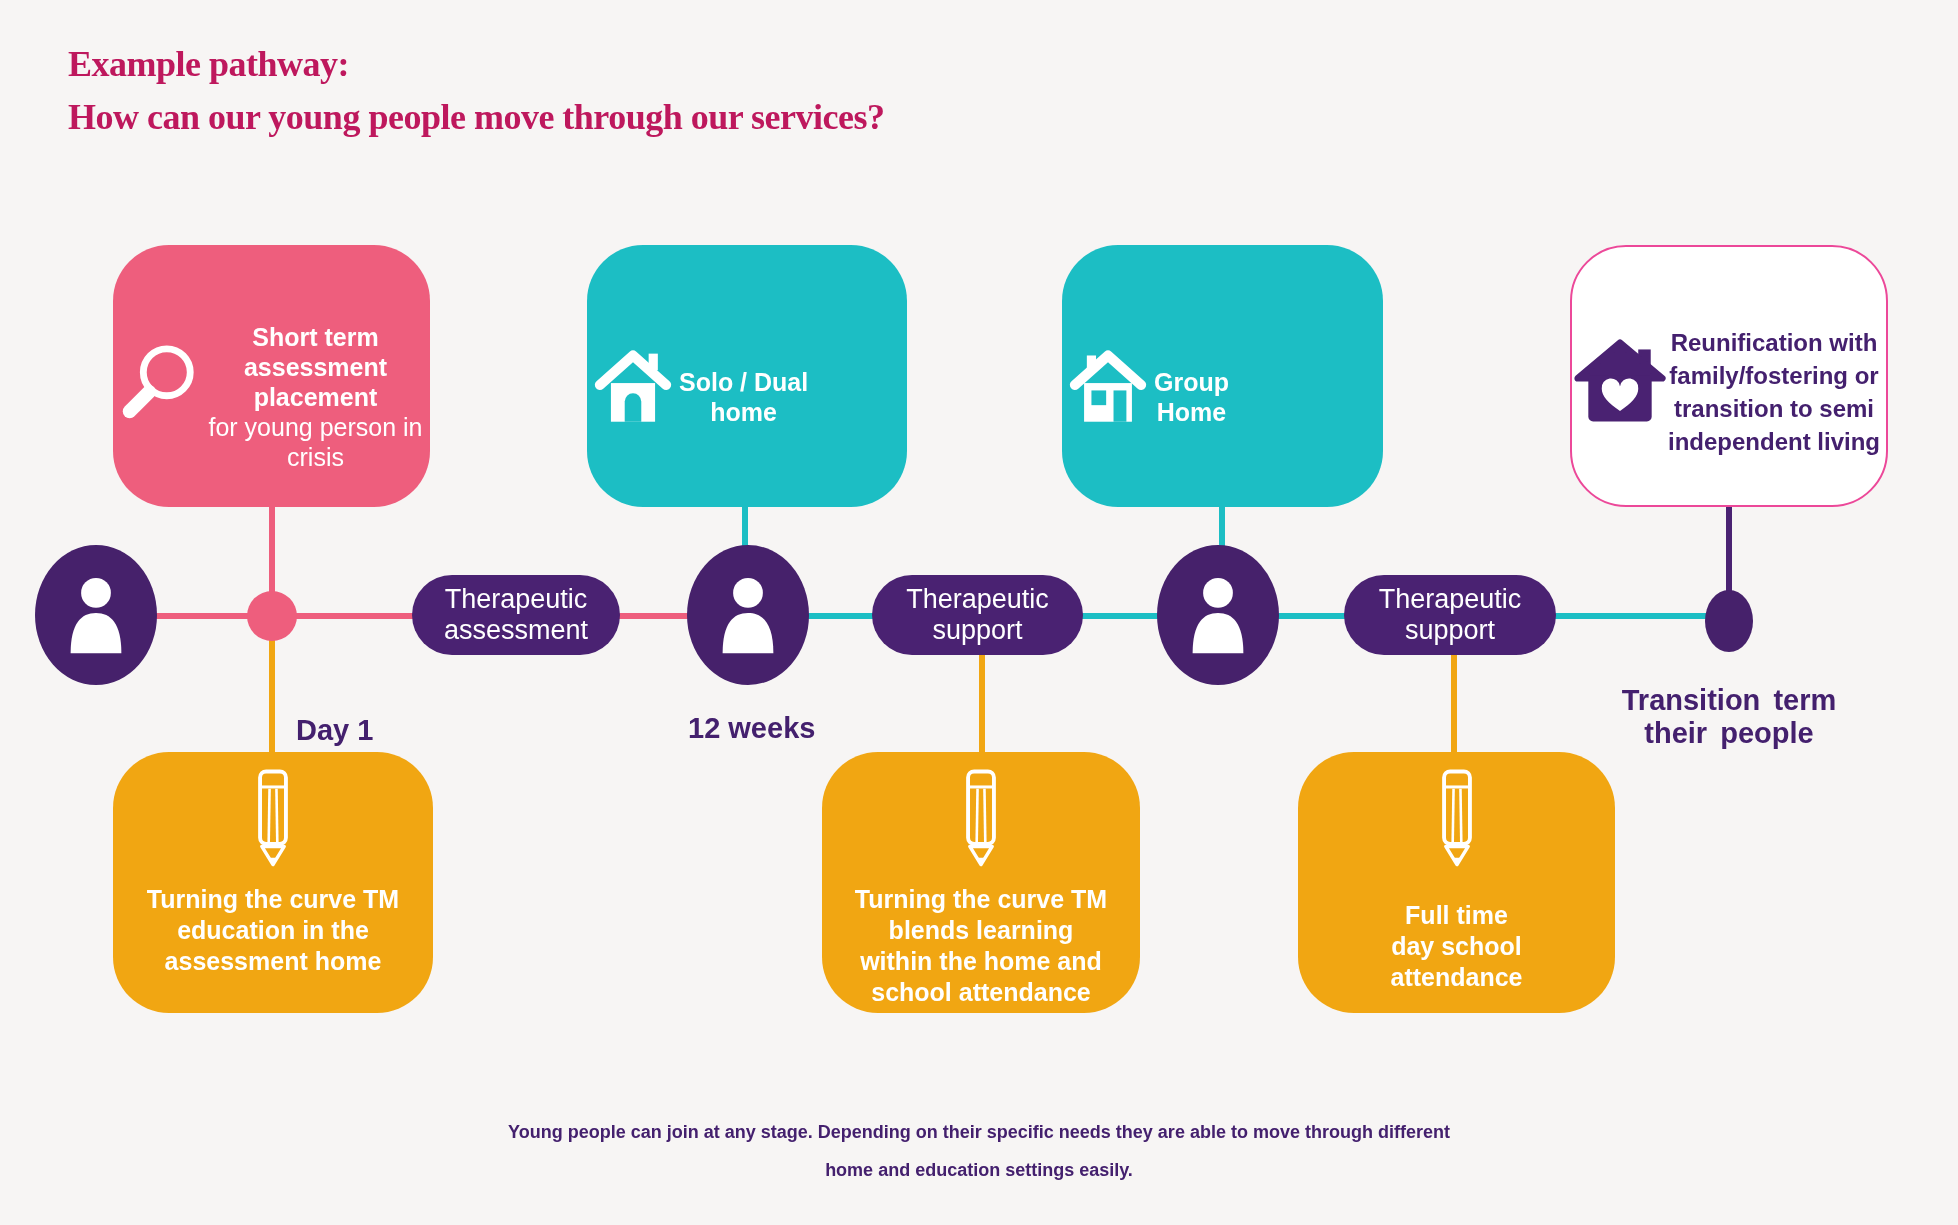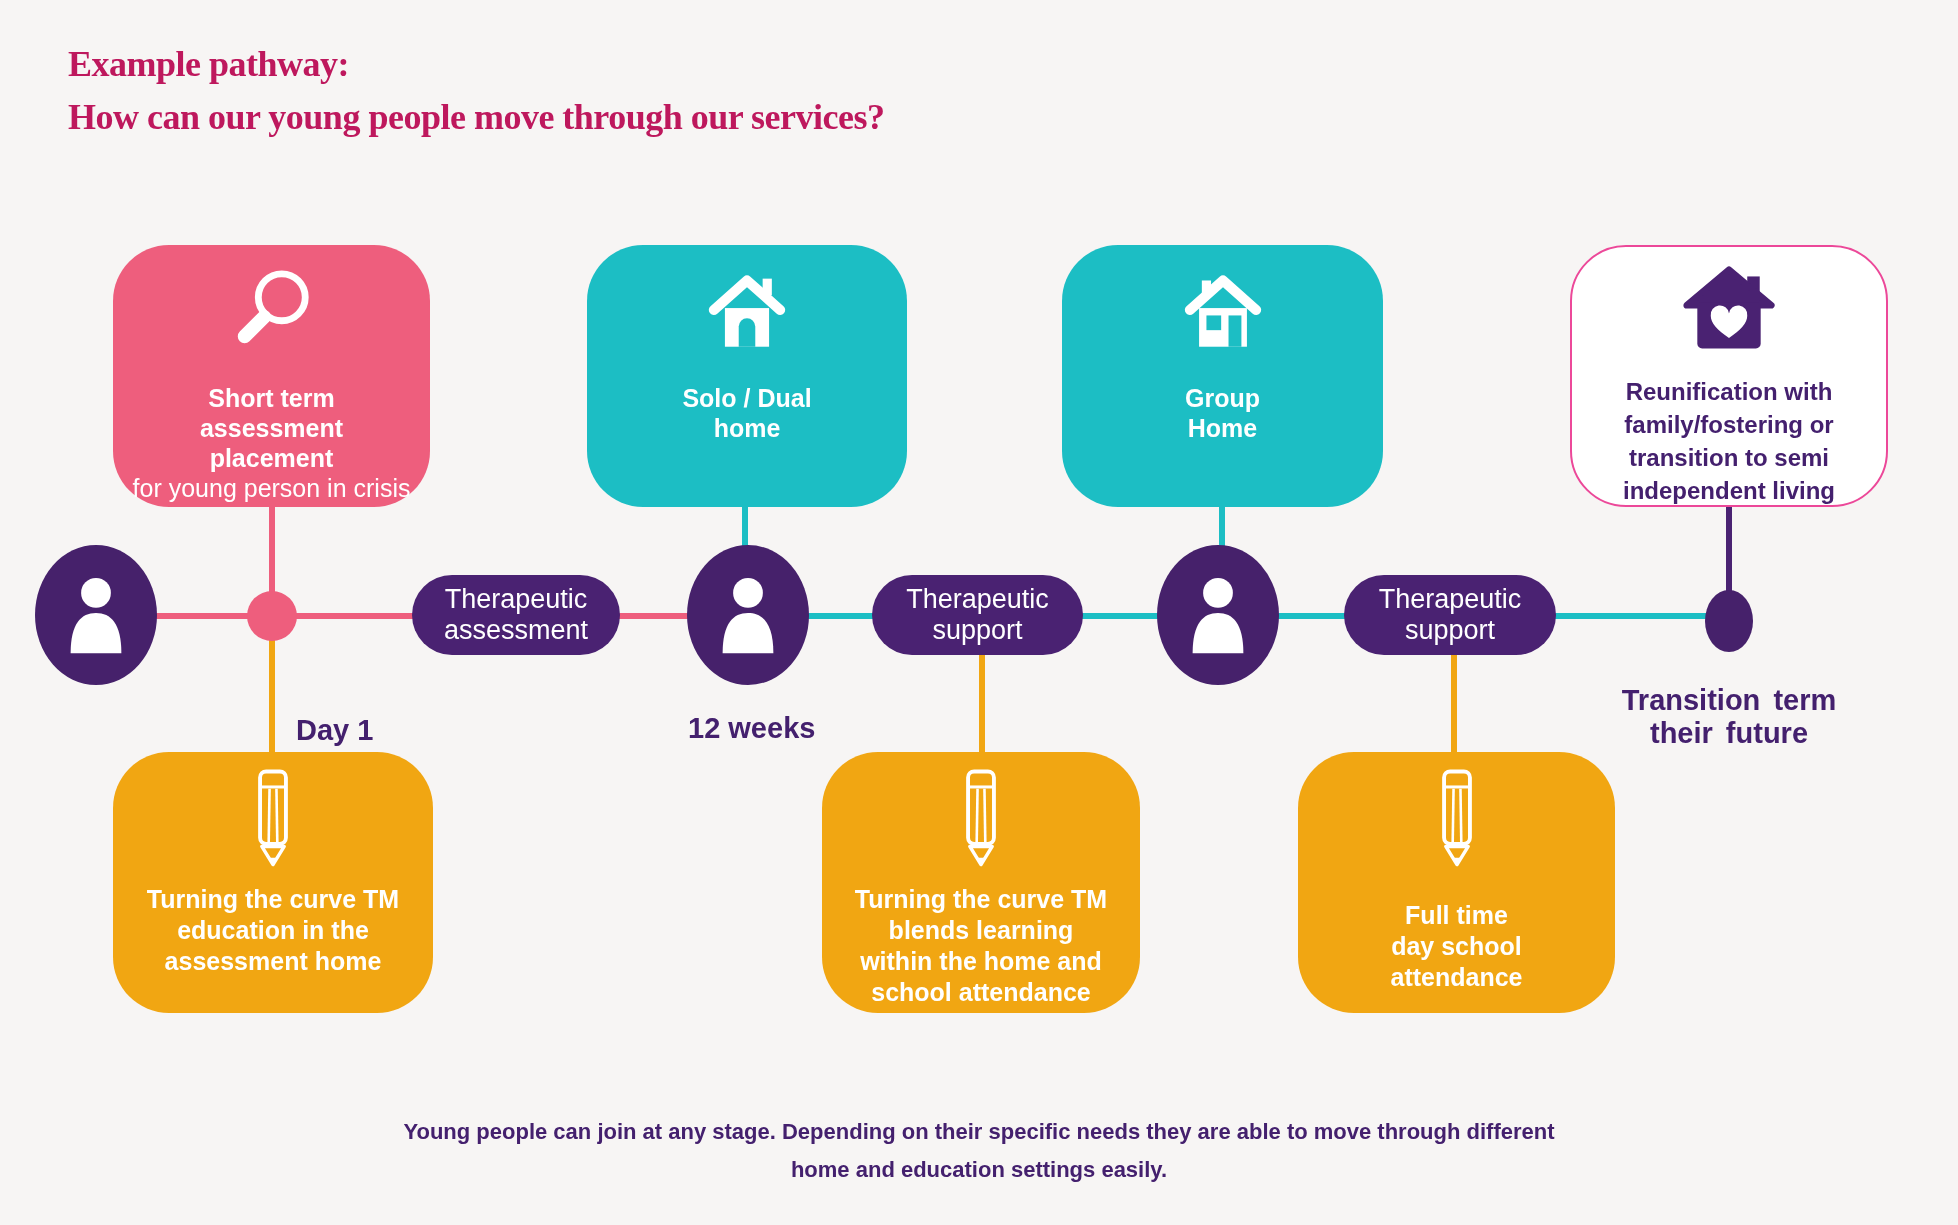--- a/index.html
+++ b/index.html
@@ -5,21 +5,21 @@
   html,body{margin:0;padding:0;background:#F7F5F4;}
   .canvas{
     position:relative;width:1958px;height:1225px;background:#F7F5F4;overflow:hidden;
     font-family:"Liberation Sans",sans-serif;
   }
   
   .title{position:absolute;left:68px;top:38px;color:#be185d;font-weight:bold;
          font-size:36px;line-height:53px;letter-spacing:-0.5px;font-family:Liberation Serif, serif;}
   
   .card{position:absolute;top:245px;height:262px;border-radius:56px;box-sizing:border-box;
-        display:flex;flex-direction:column;align-items:center;padding-top:16px;}
+        display:flex;flex-direction:row;align-items:center;padding-top:16px;}
   .card .iconbox{height:96px;display:flex;align-items:center;justify-content:center;}
   .card .cardtext{margin-top:26px;text-align:center;color:#fff;font-weight:bold;
                   font-size:25px;line-height:30px;}
   .card-pink{left:113px;width:317px;background:#EE5E7D;--card-bg:#EE5E7D;}
   .card-teal1{left:587px;width:320px;background:#1CBEC4;--card-bg:#1CBEC4;}
   .card-teal2{left:1062px;width:321px;background:#1CBEC4;--card-bg:#1CBEC4;}
   .card-white{left:1570px;width:318px;background:#fff;border:2px solid #ec4899;}
   .card-white .cardtext{color:#44206E;font-size:24px;line-height:33px;margin-top:16px;}
   .subline{font-weight:normal;}
   
@@ -51,21 +51,21 @@
   .pill1{left:412px;width:208px;}
   .pill2{left:872px;width:211px;}
   .pill3{left:1344px;width:212px;}
   
   .tlabel{position:absolute;color:#44206E;font-weight:bold;font-size:29px;line-height:33px;}
   .lbl-day1{left:296px;top:714px;}
   .lbl-weeks{left:688px;top:712px;}
   .lbl-transition{left:1588px;top:684px;width:282px;text-align:center;word-spacing:5px;}
   
   .footer{position:absolute;left:0;right:0;top:1113px;text-align:center;color:#44206E;
-          font-weight:bold;font-size:22px;line-height:38px;}
+          font-weight:bold;font-size:18px;line-height:38px;}
 </style>
 </head>
 <body>
 
 <div class="canvas">
 
   <div class="title">
     <div>Example pathway:</div>
     <div>How can our young people move through our services?</div>
   </div>
@@ -182,21 +182,21 @@
   </div>
   <div class="pill pill3">
     <div>Therapeutic</div>
     <div>support</div>
   </div>
 
   <div class="tlabel lbl-day1">Day 1</div>
   <div class="tlabel lbl-weeks">12 weeks</div>
   <div class="tlabel lbl-transition">
     <div>Transition term</div>
-    <div>their future</div>
+    <div>their people</div>
   </div>
 
   <div class="ycard ycard1">
     <div class="iconbox">
       <svg width="40" height="100" viewBox="0 0 40 116">
         <rect x="5" y="4" width="30" height="84" rx="7" fill="none" stroke="#fff" stroke-width="4.5"></rect>
         <line x1="6" y1="22" x2="34" y2="22" stroke="#fff" stroke-width="3.5"></line>
         <line x1="16" y1="24" x2="15" y2="87" stroke="#fff" stroke-width="3"></line>
         <line x1="24" y1="24" x2="25" y2="87" stroke="#fff" stroke-width="3"></line>
         <path d="M7,91 L33,91 L20,112 Z" fill="none" stroke="#fff" stroke-width="4" stroke-linejoin="round"></path>

